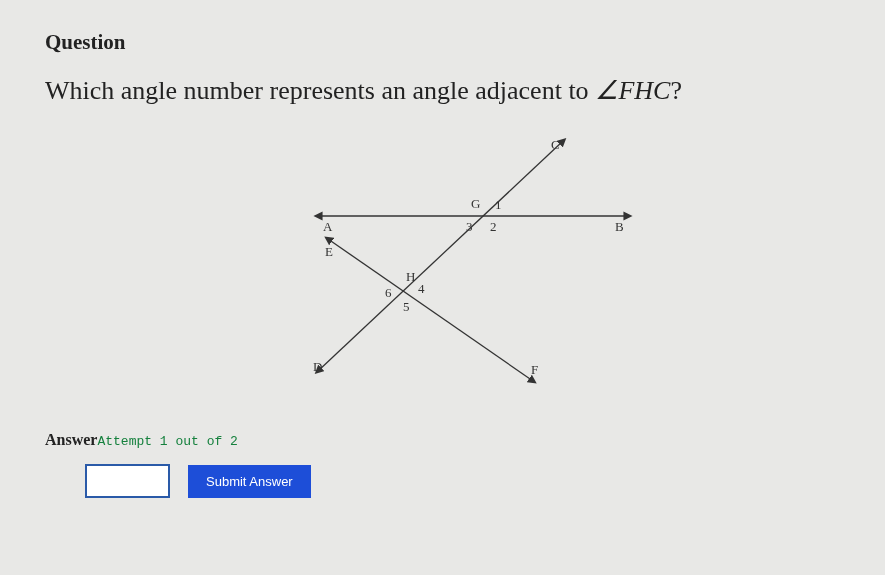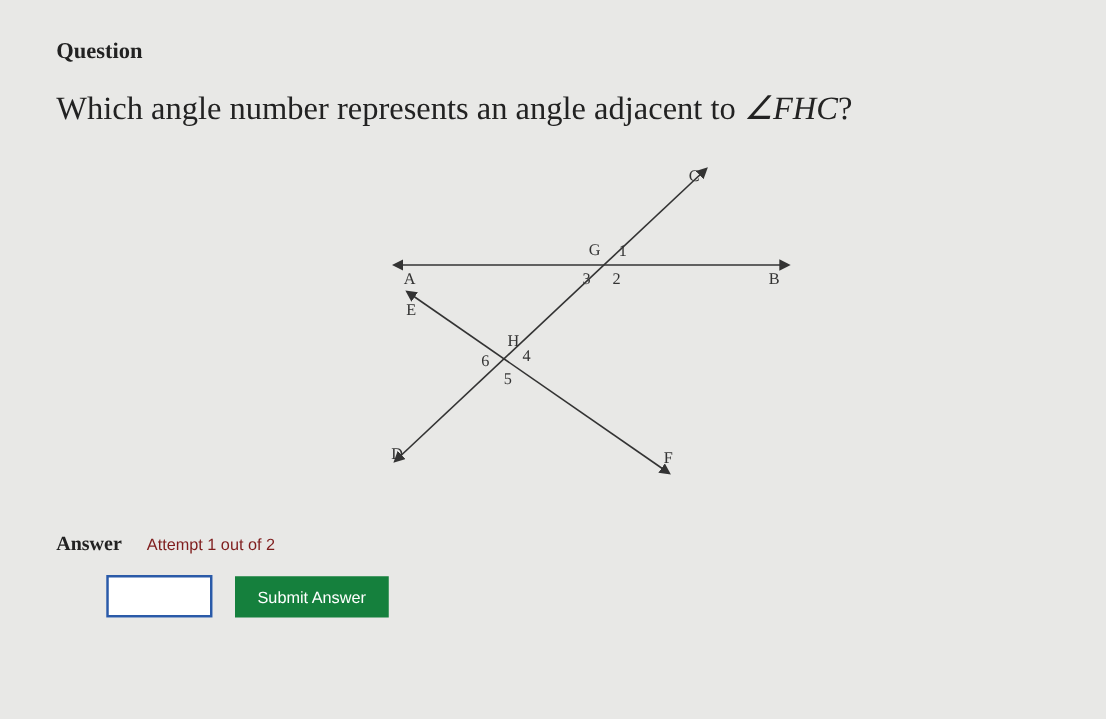--- a/index.html
+++ b/index.html
@@ -6,21 +6,21 @@
     body {
       font-family: Georgia, 'Times New Roman', serif;
       background: #e8e8e6;
       width: 885px;
       height: 575px;
       padding: 30px 45px;
       position: relative;
     }
     .question-header {
       font-weight: bold;
-      font-size: 18px;
+      font-size: 21px;
       margin-bottom: 20px;
       color: #222;
     }
     .question-text {
       font-size: 26px;
       color: #222;
       margin-bottom: 25px;
     }
     .angle-symbol { font-style: italic; }
     .diagram-wrap {
@@ -36,50 +36,50 @@
     }
     .diagram svg { width: 100%; height: 100%; }
     .diagram text {
       font-family: 'Times New Roman', serif;
       font-size: 13px;
       fill: #333;
     }
     .answer-row {
       display: flex;
       align-items: baseline;
-      gap: 20px;
+      gap: 0;
       margin-bottom: 15px;
     }
     .answer-label {
       font-weight: bold;
       font-size: 16px;
       color: #222;
     }
     .attempt-text {
       font-size: 13px;
-      color: #7f1d1d;
-      font-family: Liberation Sans, sans-serif;
+      color: #15803d;
+      font-family: Liberation Mono, monospace;
     }
     .input-row {
       display: flex;
       align-items: center;
       gap: 18px;
       padding-left: 40px;
     }
     .answer-input {
       width: 85px;
       height: 34px;
       border: 2px solid #2a5aa8;
       background: #fff;
       font-size: 15px;
       padding: 0 6px;
       font-family: Arial, sans-serif;
     }
     .submit-btn {
-      background: #15803d;
+      background: #1d4ed8;
       color: #fff;
       border: none;
       padding: 9px 18px;
       font-size: 13px;
       font-family: Arial, sans-serif;
       cursor: pointer;
     }
   </style>
 </head>
 <body>

